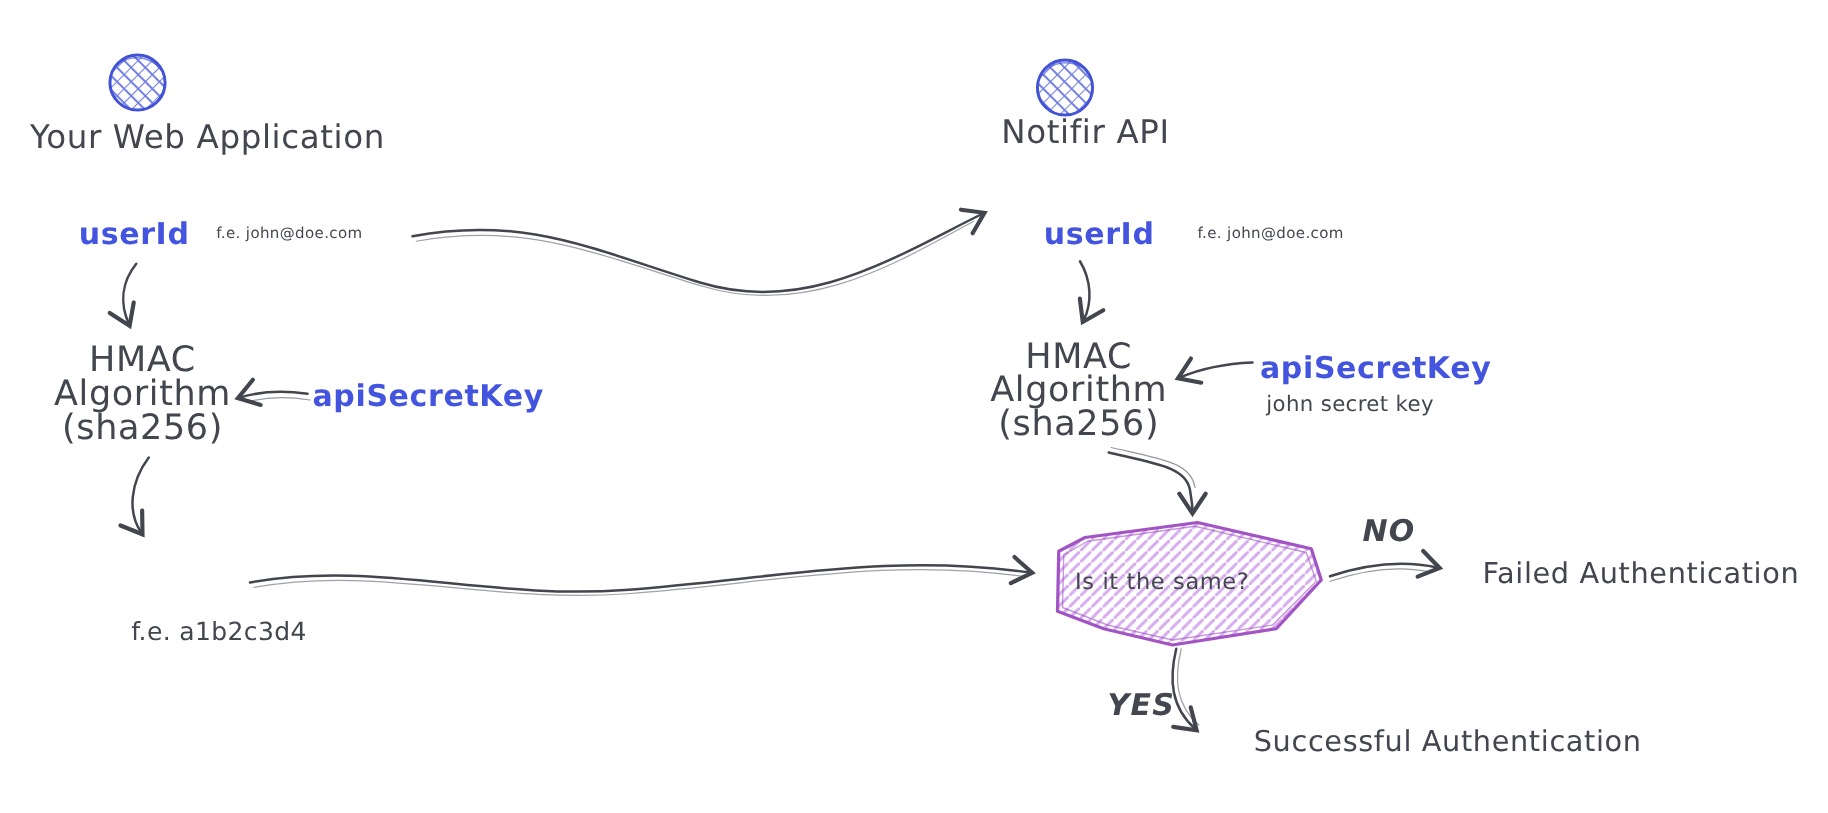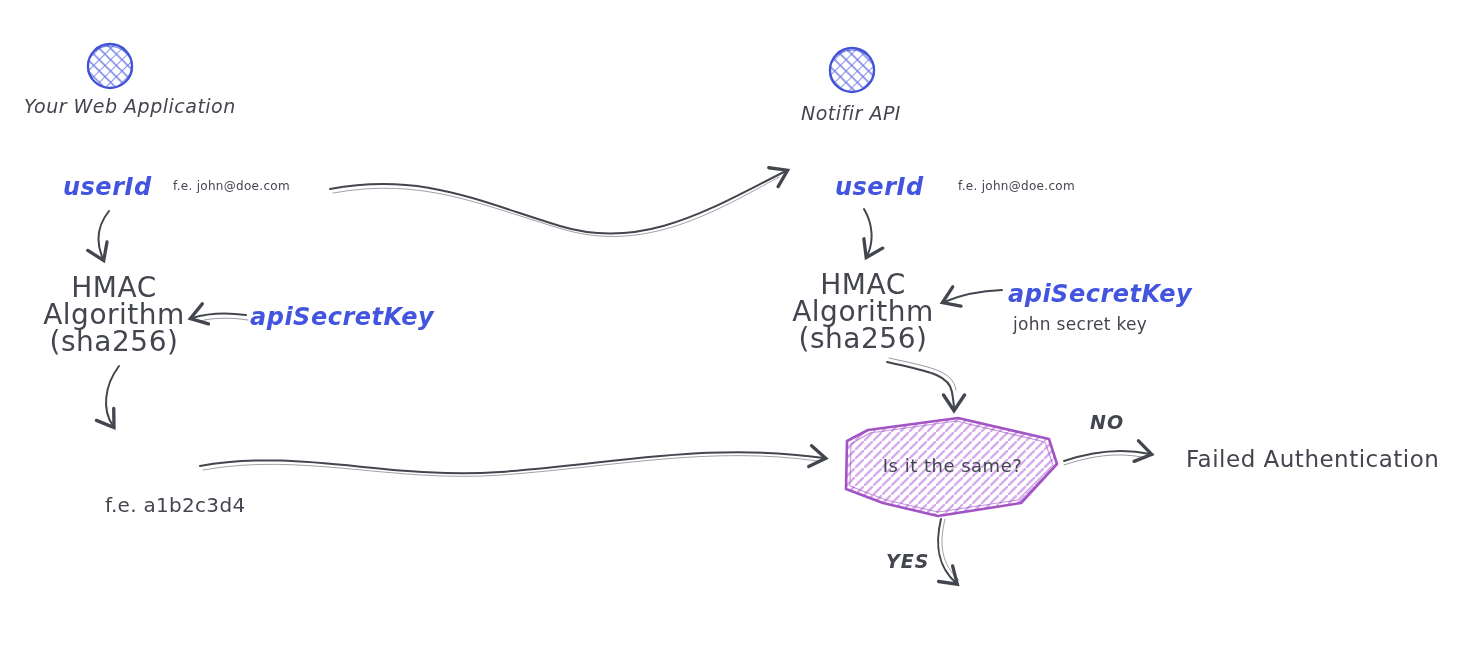--- a/index.html
+++ b/index.html
@@ -3,28 +3,28 @@
 <meta charset="utf-8">
 <style>
   html,body{margin:0;padding:0;background:#fff;}
   .canvas{
     position:relative;width:1462px;height:650px;background:#ffffff;overflow:hidden;
     font-family:"DejaVu Sans",sans-serif;color:#43464f;
   }
   .canvas svg{position:absolute;left:0;top:0;}
   .lbl{position:absolute;white-space:nowrap;line-height:1.15;}
   .ink{color:#43464f;}
-  .blue{color:#4355df;font-weight:600;font-style:italic;}
-  .title{font-size:19px;letter-spacing:.5px;font-style:italic;}
+  .blue{color:#4355df;font-weight:600;}
+  .title{font-size:26px;letter-spacing:.5px;}
   .token{font-size:24px;letter-spacing:.5px;}
   .example{font-size:12px;letter-spacing:.3px;}
   .block{font-size:28px;text-align:center;line-height:27px;letter-spacing:.5px;}
-  .branch{font-size:19px;font-style:italic;font-weight:600;letter-spacing:1px;}
+  .branch{font-size:24px;font-style:italic;font-weight:600;letter-spacing:1px;}
   .result{font-size:23px;letter-spacing:.5px;text-align:right;}
-  .question{font-size:18px;text-align:center;letter-spacing:.5px;}
+  .question{font-size:18px;letter-spacing:.5px;}
 </style>
 </head>
 <body>
 
 <div class="canvas">
 
   <svg width="1462" height="650" viewBox="0 0 1462 650">
     <defs>
       <pattern id="hatchBlue" patternUnits="userSpaceOnUse" width="8" height="8" patternTransform="rotate(45)">
         <path d="M0,0 L0,8 M0,4 L8,4" stroke="#5b6ae0" stroke-width="1.7" opacity="0.85" fill="none"></path>
@@ -76,29 +76,30 @@
   <div class="lbl token blue" style="left:63px;top:174px;">userId</div>
   <div class="lbl example ink" style="left:173px;top:180px;">f.e. john@doe.com</div>
   <div class="lbl block ink" style="left:38px;top:274px;width:152px;">
     <div>HMAC</div>
     <div>Algorithm</div>
     <div>(sha256)</div>
   </div>
   <div class="lbl token blue" style="left:250px;top:304px;">apiSecretKey</div>
   <div class="lbl example ink" style="left:105px;top:494px;font-size:20px;">f.e. a1b2c3d4</div>
 
-  <div class="lbl title ink" style="left:801px;top:103px;">Notifir API</div>
+  <div class="lbl title ink" style="left:801px;top:92px;">Notifir API</div>
   <div class="lbl token blue" style="left:835px;top:174px;">userId</div>
   <div class="lbl example ink" style="left:958px;top:180px;">f.e. john@doe.com</div>
   <div class="lbl block ink" style="left:790px;top:271px;width:146px;">
     <div>HMAC</div>
     <div>Algorithm</div>
     <div>(sha256)</div>
   </div>
   <div class="lbl token blue" style="left:1008px;top:281px;">apiSecretKey</div>
   <div class="lbl example ink" style="left:1013px;top:315px;font-size:17px;">john secret key</div>
 
   <div class="lbl question ink" style="left:860px;top:456px;width:185px;">Is it the same?</div>
   <div class="lbl branch ink" style="left:1090px;top:412px;">NO</div>
   <div class="lbl result ink" style="left:1186px;top:446px;">Failed Authentication</div>
   <div class="lbl branch ink" style="left:886px;top:551px;">YES</div>
+  <div class="lbl result ink" style="left:1003px;top:581px;">Successful Authentication</div>
 
 </div>
 
 </body></html>

